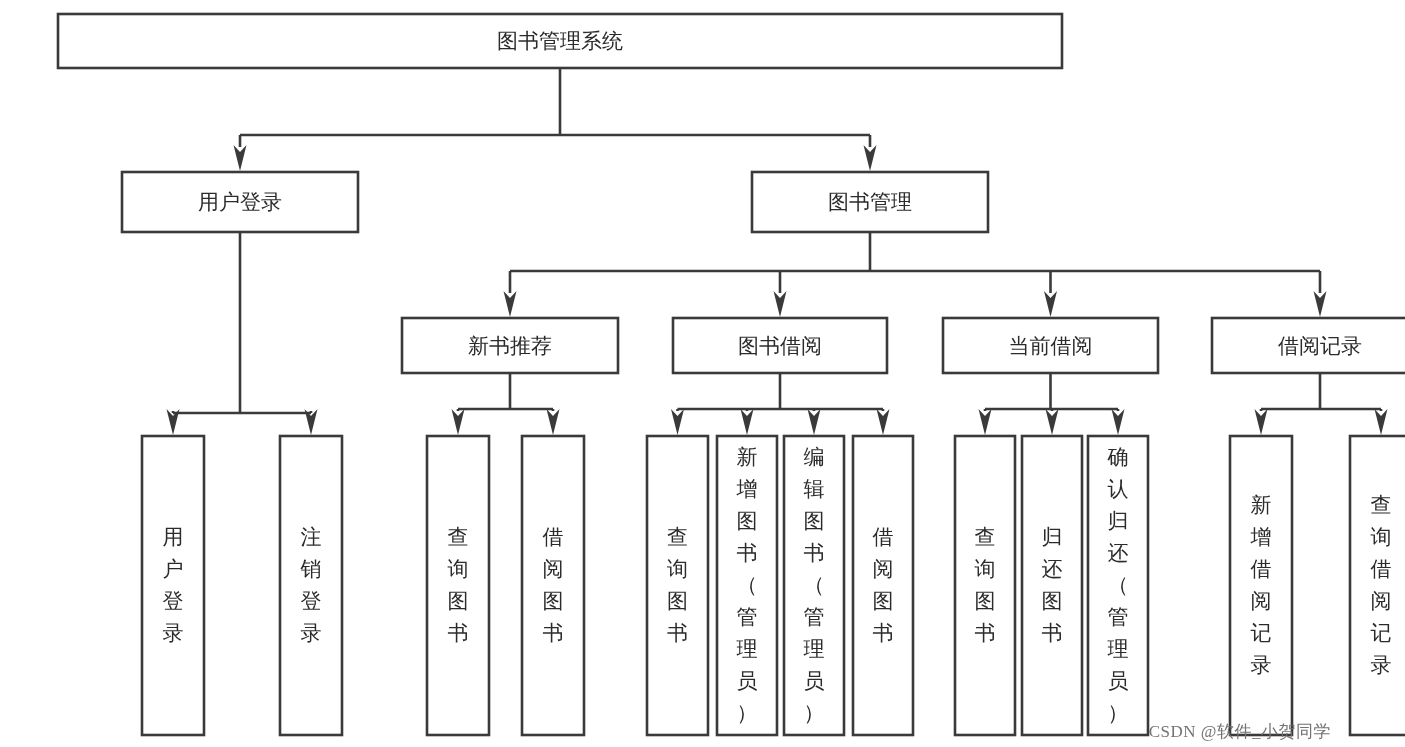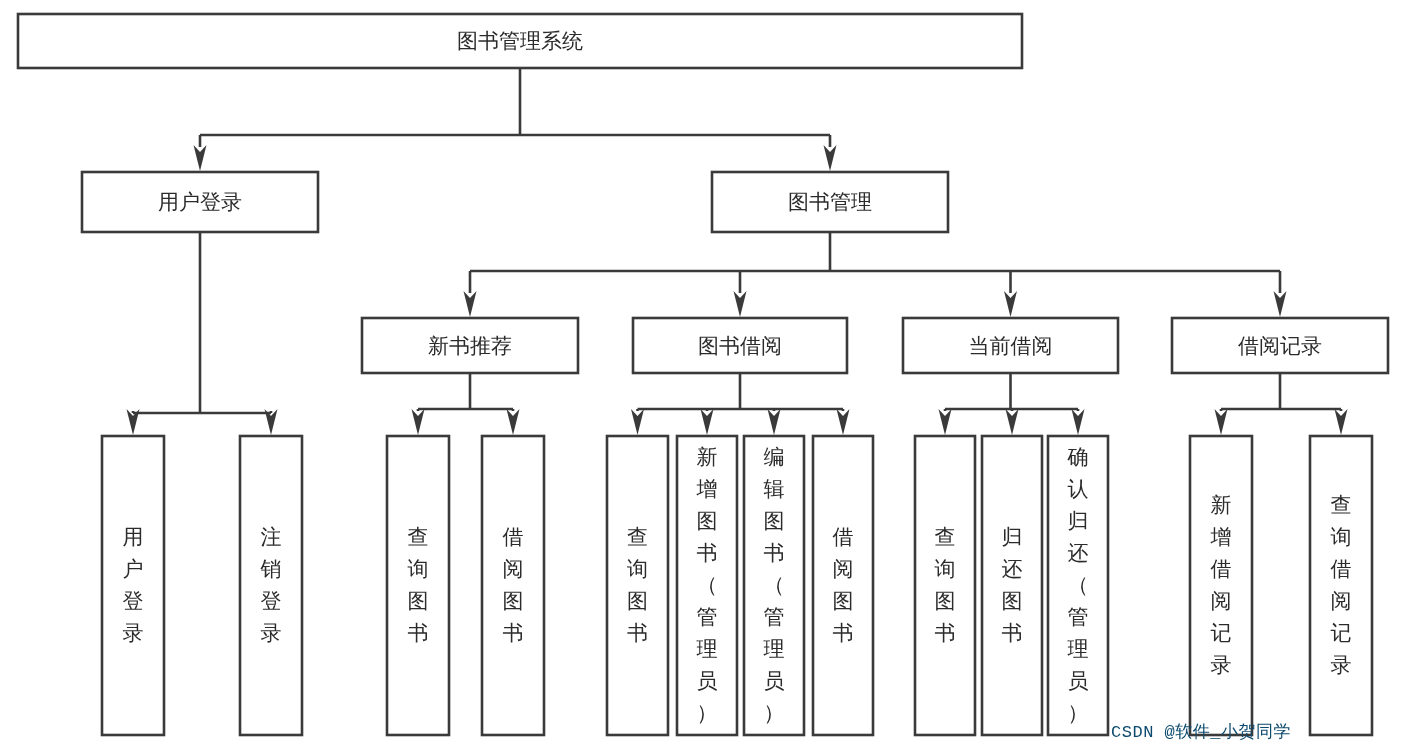--- a/index.html
+++ b/index.html
@@ -10,20 +10,21 @@
   body {
     width: 1405px;
     height: 747px;
     font-family: "DejaVu Sans", "Liberation Sans", sans-serif;
     overflow: hidden;
   }
   #diagram-root {
     position: relative;
     width: 1299px;
     height: 747px;
+    margin-left: 40px;
   }
   svg.flow {
     position: absolute;
     top: 0;
     left: 0;
     width: 1405px;
     height: 747px;
   }
   .node-box {
     fill: #ffffff;
@@ -50,23 +51,23 @@
   .node-label-vert {
     fill: #2b2b2b;
     font-family: "DejaVu Sans", "Liberation Sans", sans-serif;
     font-size: 21px;
     text-anchor: middle;
   }
   .watermark {
     position: absolute;
     right: 8px;
     bottom: 4px;
-    font-family: Liberation Mono, monospace;
+    font-family: Liberation Serif, serif;
     font-size: 17px;
-    color: #0c4a6e;
+    color: #737373;
     white-space: nowrap;
     letter-spacing: 0.5px;
   }
 </style>
 </head>
 <body>
 
 <div id="diagram-root">
   <svg class="flow" viewBox="0 0 1405 747" xmlns="http://www.w3.org/2000/svg">
     <g id="edge-layer">

